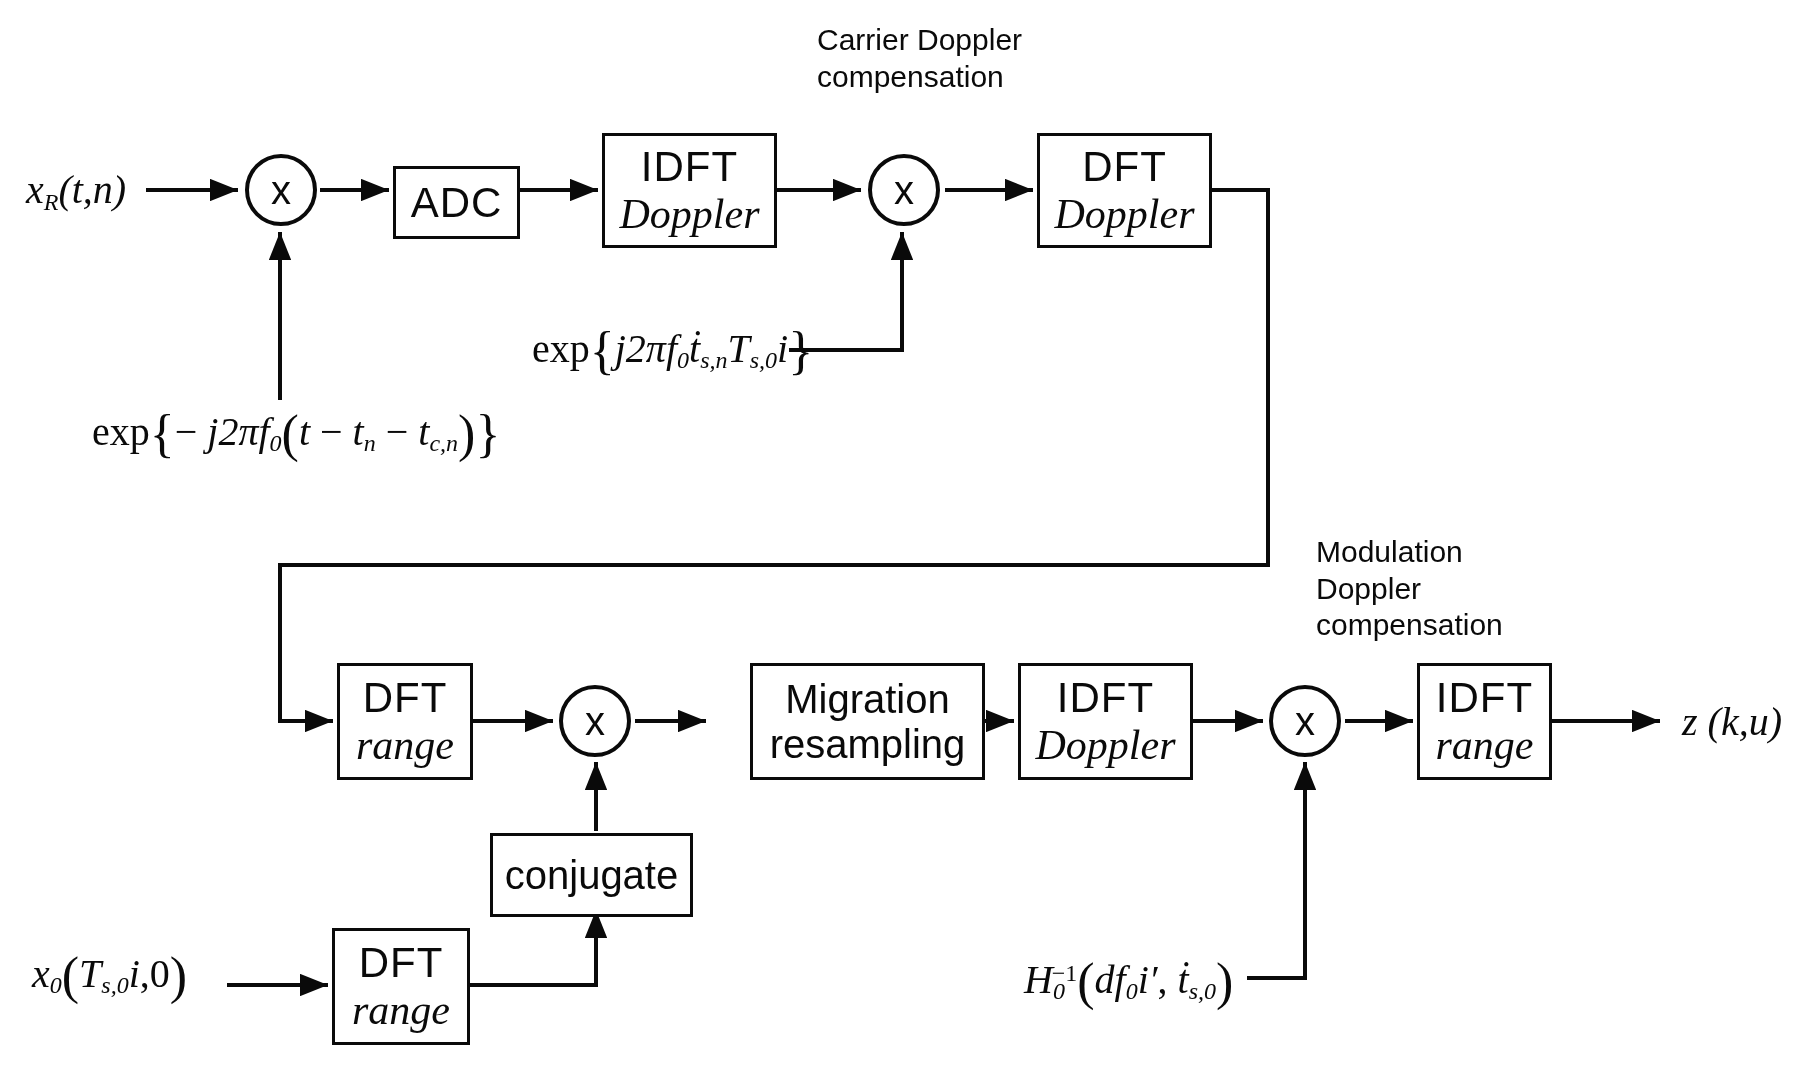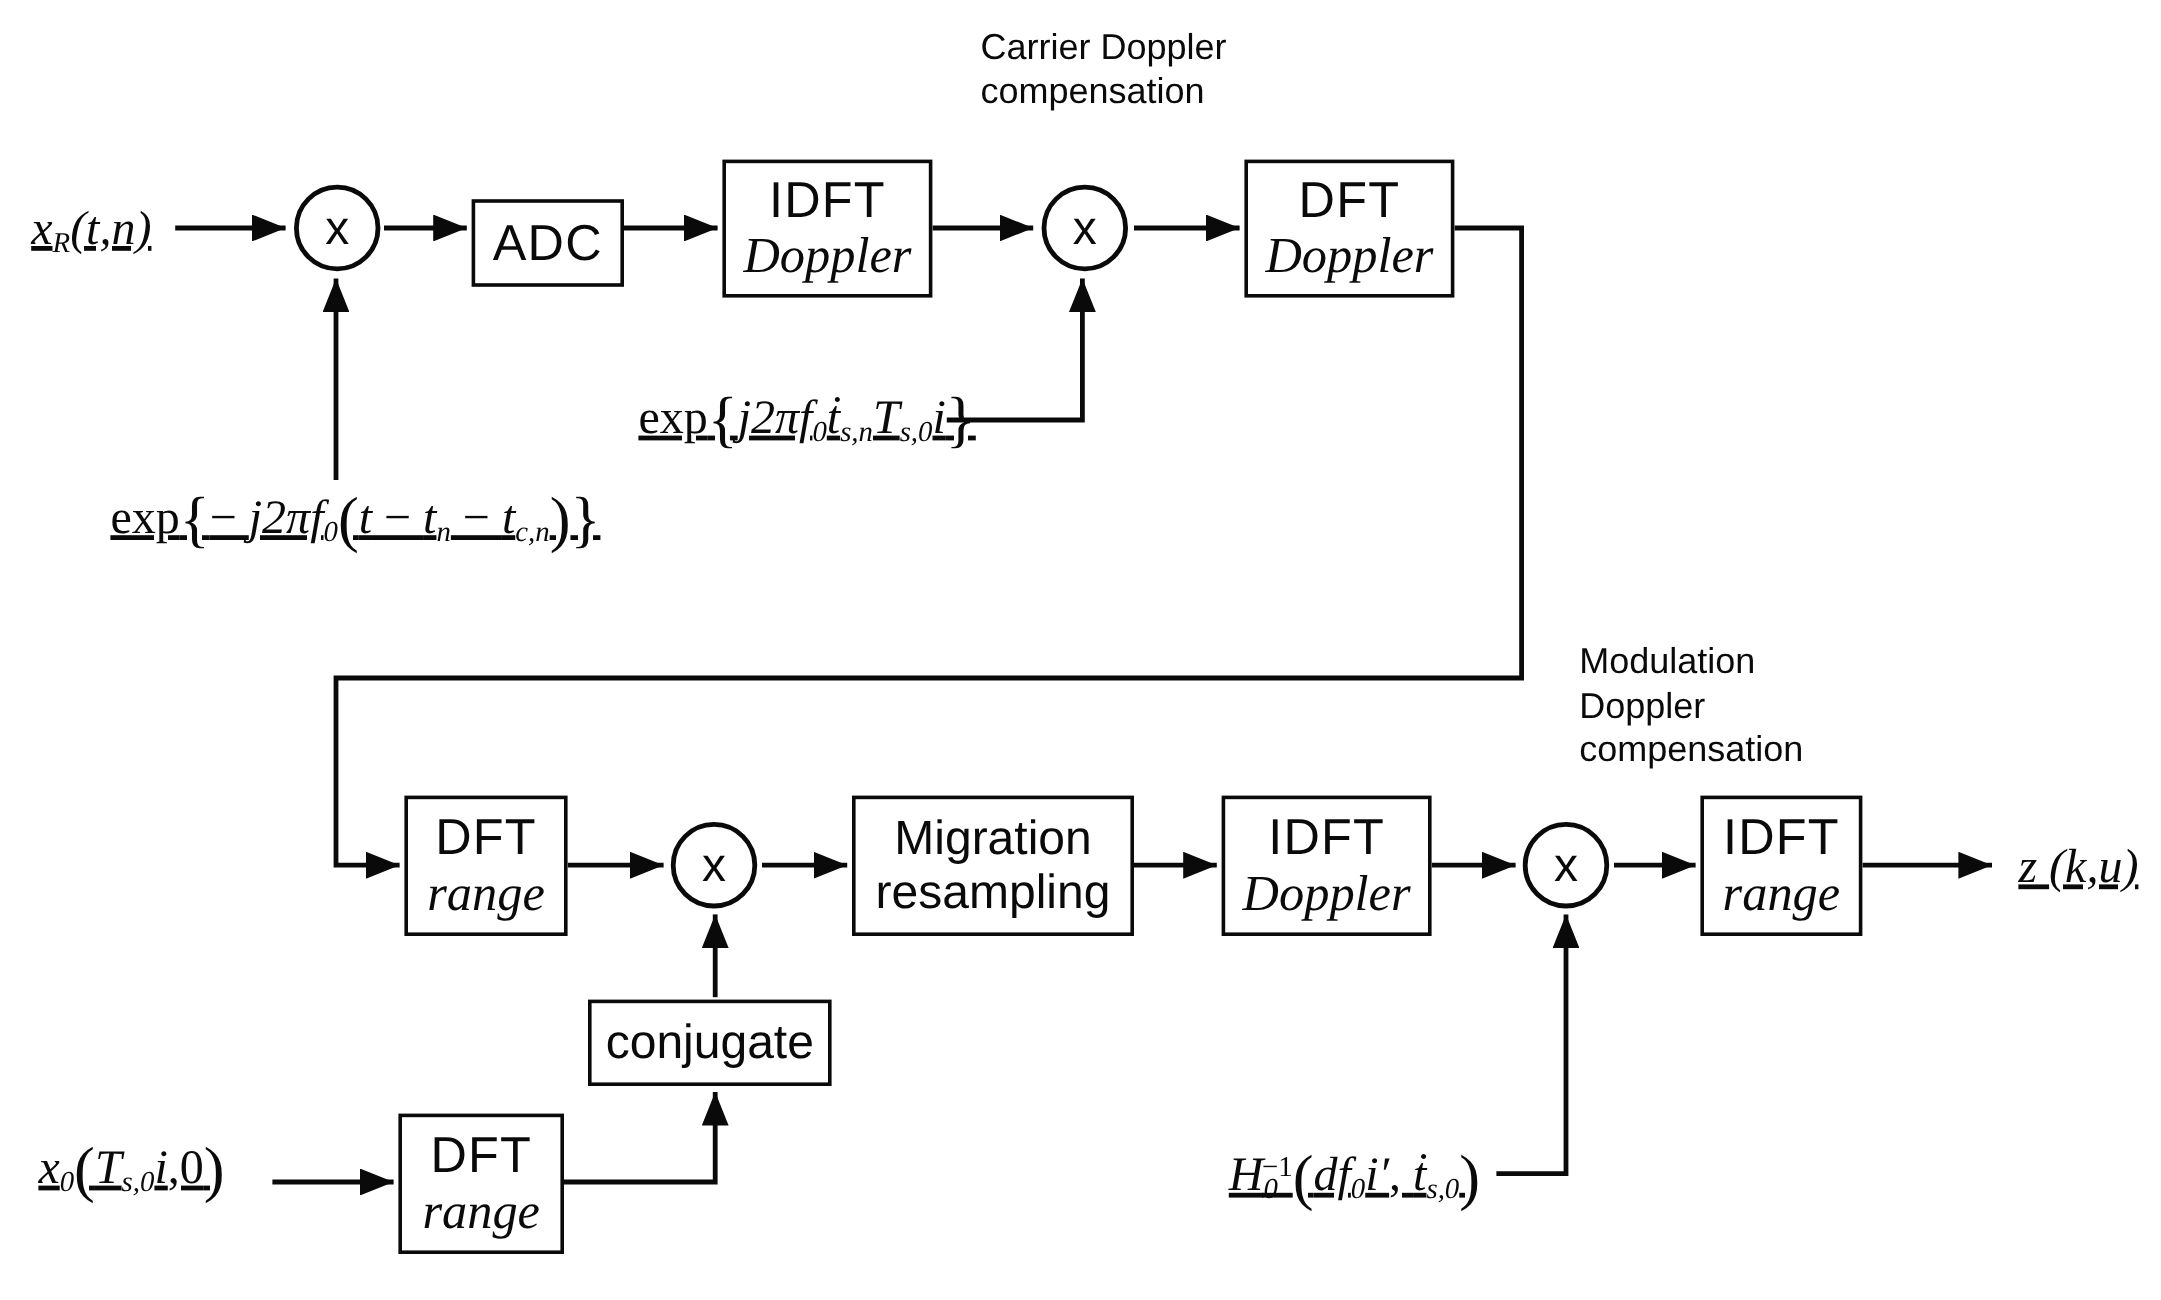--- a/index.html
+++ b/index.html
@@ -47,21 +47,20 @@
     font-size:30px;line-height:1.22;
     white-space:pre-line;
   }
 
   
   .math{
     position:absolute;
     font-family:"Liberation Serif",serif;
     font-size:40px;line-height:1;
     white-space:nowrap;
-    text-decoration:underline;
   }
   .m-u{font-style:normal;}
   .m-i{font-style:italic;}
   .m-s{font-style:italic;font-size:0.60em;vertical-align:-0.28em;letter-spacing:0;}
   .m-p{font-style:normal;font-size:0.60em;vertical-align:0.5em;margin-left:-0.55em;}
   .m-b{font-style:normal;font-size:1.3em;vertical-align:-0.12em;}
 </style>
 </head>
 <body>
 
@@ -135,34 +134,34 @@
   </div>
   <div class="block" style="left:1037px;top:133px;width:175px;height:115px;">
     <span class="bl-sans">DFT</span>
     <span class="bl-serif-it">Doppler</span>
   </div>
 
   <div class="block" style="left:337px;top:663px;width:136px;height:117px;">
     <span class="bl-sans">DFT</span>
     <span class="bl-serif-it">range</span>
   </div>
-  <div class="block" style="left:710px;top:663px;width:235px;height:117px;">
+  <div class="block" style="left:750px;top:663px;width:235px;height:117px;">
     <span class="bl-sans-sm">Migration</span>
     <span class="bl-sans-sm">resampling</span>
   </div>
   <div class="block" style="left:1018px;top:663px;width:175px;height:117px;">
     <span class="bl-sans">IDFT</span>
     <span class="bl-serif-it">Doppler</span>
   </div>
   <div class="block" style="left:1417px;top:663px;width:135px;height:117px;">
     <span class="bl-sans">IDFT</span>
     <span class="bl-serif-it">range</span>
   </div>
 
-  <div class="block" style="left:490px;top:833px;width:203px;height:72px;">
+  <div class="block" style="left:490px;top:833px;width:203px;height:84px;">
     <span class="bl-sans-sm">conjugate</span>
   </div>
   <div class="block" style="left:332px;top:928px;width:138px;height:117px;">
     <span class="bl-sans">DFT</span>
     <span class="bl-serif-it">range</span>
   </div>
 
 </div>
 
 </body></html>

